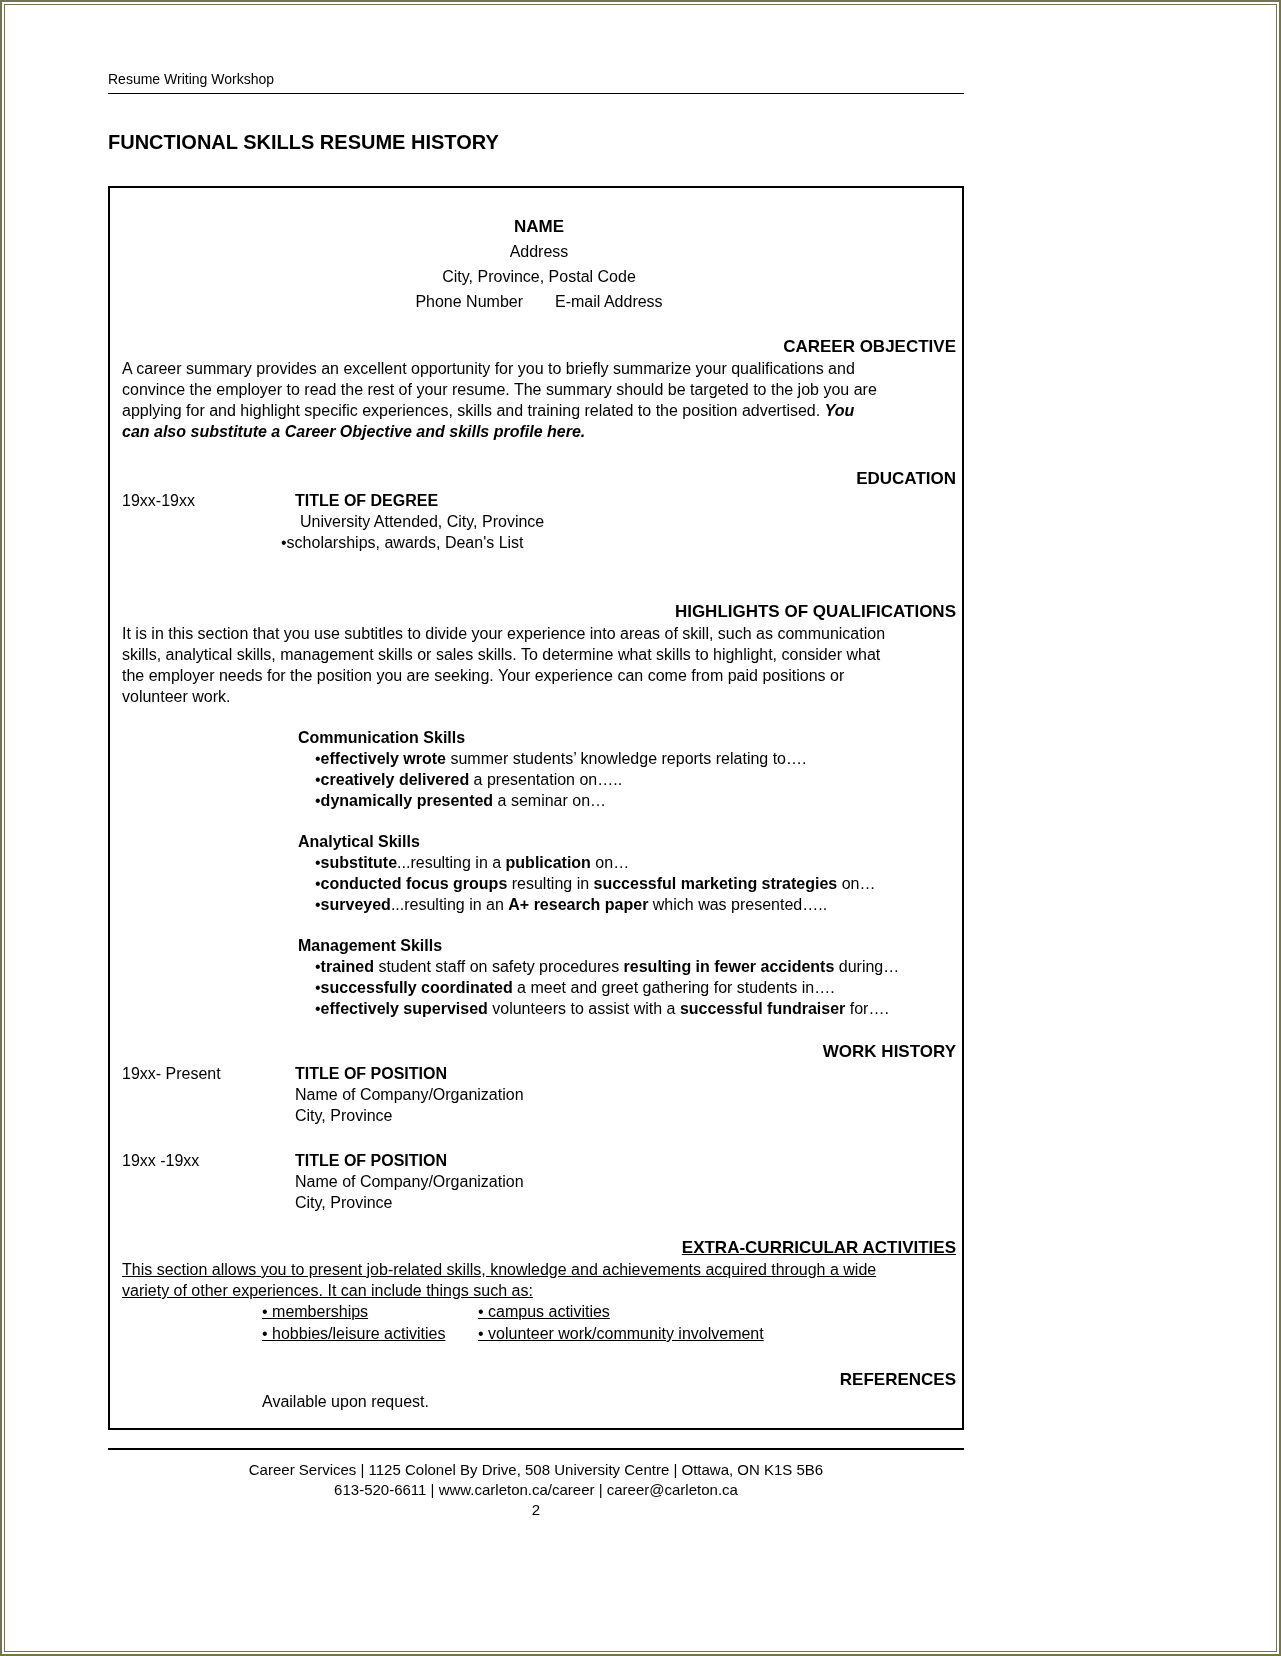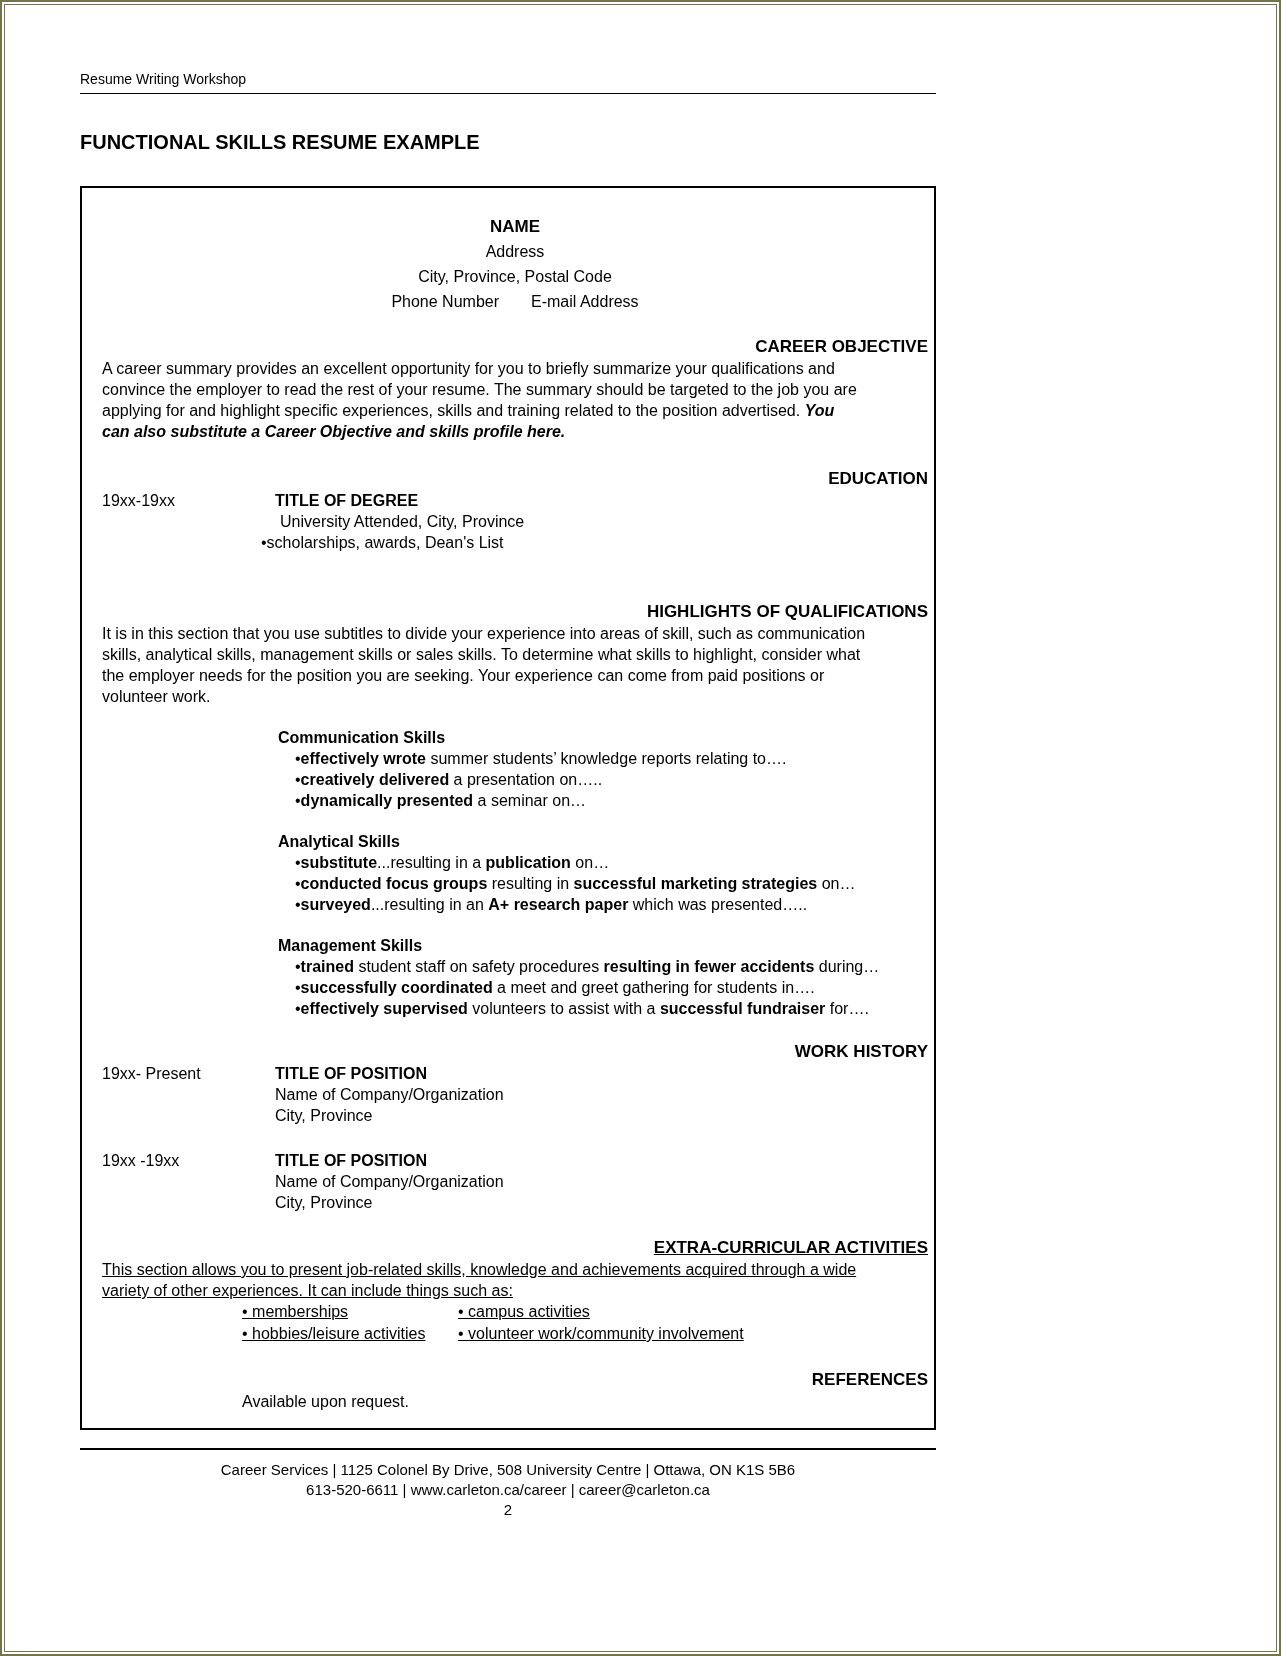--- a/index.html
+++ b/index.html
@@ -6,28 +6,28 @@
   body{
     width:1281px;height:1656px;position:relative;background:#ffffff;
     font-family:"Liberation Sans","DejaVu Sans",sans-serif;
     font-size:16px;line-height:21px;color:#000;
     -webkit-font-smoothing:antialiased;
   }
   
   .frame{position:absolute;inset:0;border:2px solid var(--frame,#76744e);pointer-events:none;z-index:5;}
   .frame-inner{position:absolute;inset:2px;border:1px solid var(--frame,#76744e);}
 
-  .content{margin-left:80px;width:856px;}
+  .content{margin-left:108px;width:856px;}
 
   .doc-header{padding-top:70px;}
   .workshop-title{font-size:14px;line-height:18px;padding-bottom:5px;border-bottom:1px solid #000;}
 
   .page-title{font-size:20px;line-height:24px;font-weight:bold;margin:36px 0 0 0;}
 
-  .resume-box{margin-top:32px;border:2px solid #000;padding:26px 6px 16px 20px;}
+  .resume-box{margin-top:32px;border:2px solid #000;padding:26px 6px 16px 12px;}
 
   .contact{text-align:center;line-height:25px;}
   .contact-name{font-weight:bold;font-size:17px;}
   .phone-gap{display:inline-block;width:32px;}
 
   .section{margin-top:22px;}
   .section-edu{margin-top:26px;}
   .section-hq{margin-top:48px;}
   .section-xc{margin-top:24px;text-decoration:underline;}
   .section-refs{margin-top:24px;}
@@ -68,21 +68,21 @@
 <div class="frame">
   <div class="frame-inner"></div>
 </div>
 
 <div class="content">
 
   <div class="doc-header">
     <div class="workshop-title">Resume Writing Workshop</div>
   </div>
 
-  <h1 class="page-title">FUNCTIONAL SKILLS RESUME EXAMPLE</h1>
+  <h1 class="page-title">FUNCTIONAL SKILLS RESUME HISTORY</h1>
 
   <div class="resume-box">
 
     <div class="contact">
       <div class="contact-name">NAME</div>
       <div>Address</div>
       <div>City, Province, Postal Code</div>
       <div>
         <span>Phone Number</span><span class="phone-gap"></span><span>E-mail Address</span>
       </div>

